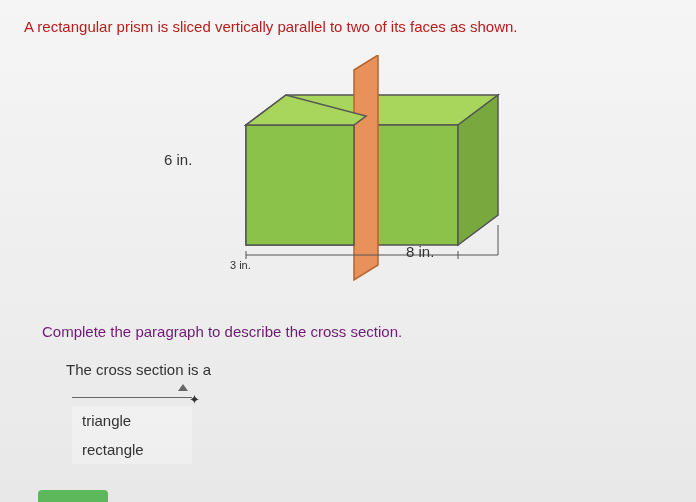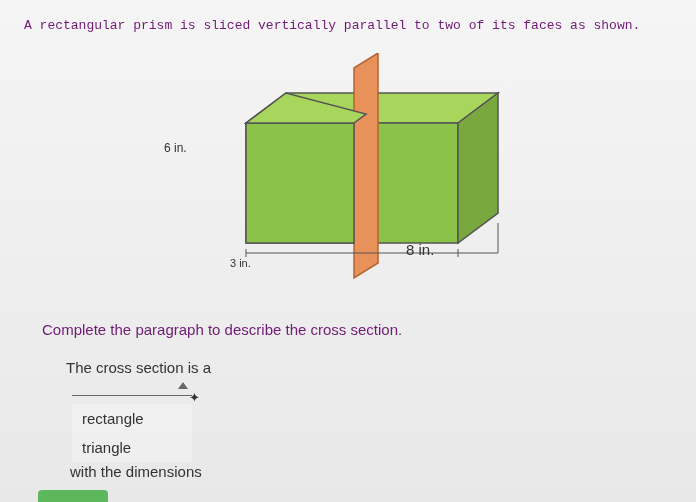--- a/index.html
+++ b/index.html
@@ -6,36 +6,35 @@
     body {
       font-family: Verdana, Geneva, sans-serif;
       background: linear-gradient(to bottom, #f5f5f5 0%, #e8e8e8 100%);
       width: 696px;
       height: 502px;
       padding: 18px 24px;
       color: #333;
       position: relative;
     }
     .question-text {
-      font-size: 13px;
-      color: #701a75;
+      font-size: 15px;
+      color: #b91c1c;
       margin-bottom: 20px;
-      font-family: Liberation Mono, monospace;
     }
     .diagram-area {
       position: relative;
       width: 360px;
       height: 240px;
       margin: 0 auto 10px;
     }
     .label-6 {
       position: absolute;
       left: -4px;
-      top: 88px;
-      font-size: 12px;
+      top: 96px;
+      font-size: 15px;
       color: #333;
     }
     .label-3 {
       position: absolute;
       left: 62px;
       top: 204px;
       font-size: 11px;
       color: #333;
     }
     .label-8 {
@@ -143,20 +142,19 @@
 <div class="instruction">Complete the paragraph to describe the cross section.</div>
 
 <div class="answer-row">
   <span class="answer-prefix">The cross section is a</span>
   <div class="dropdown-wrap">
     <div class="dropdown-selected">
       <span class="arrow-up"></span>
     </div>
     <span class="cursor-icon">✦</span>
     <div class="dropdown-options">
+      <div class="dropdown-option">triangle</div>
       <div class="dropdown-option">rectangle</div>
-      <div class="dropdown-option">triangle</div>
     </div>
   </div>
-  <span class="answer-suffix">with the dimensions</span>
 </div>
 
 <div class="green-btn"></div>
 
 </body></html>

